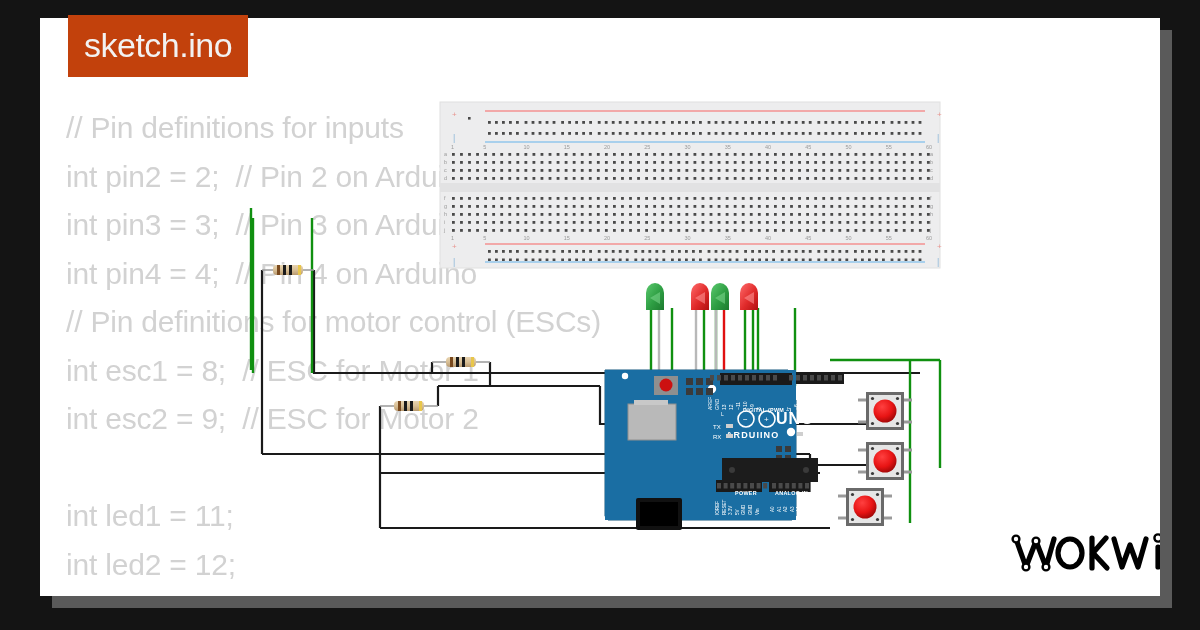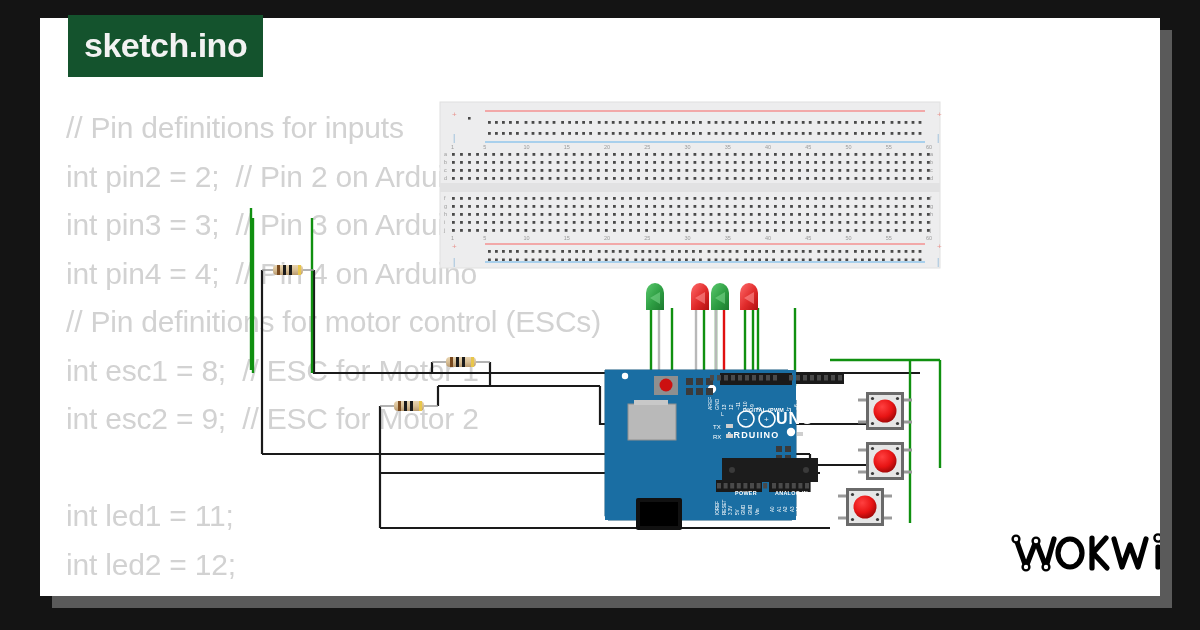--- a/index.html
+++ b/index.html
@@ -19,29 +19,28 @@
   #card {
     position:absolute; left:40px; top:18px;
     width:1120px; height:578px;
     background:#ffffff;
     overflow:hidden;
   }
 
   
   #filename-tab {
     position:absolute; left:68px; top:15px;
-    background:#14532d;
+    background:#c2410c;
     color:#f2f2f2;
     font-size:34px;
     line-height:48px;
     padding:6px 16px 8px 16px;
     letter-spacing:-0.5px;
     z-index:40;
     white-space:nowrap;
-    font-weight:bold;
   }
 
   
   #code {
     position:absolute; left:26px; top:86px;
     width:1090px;
     color:#d2d2d2;
     font-size:30px;
     line-height:48.5px;
     white-space:pre;

